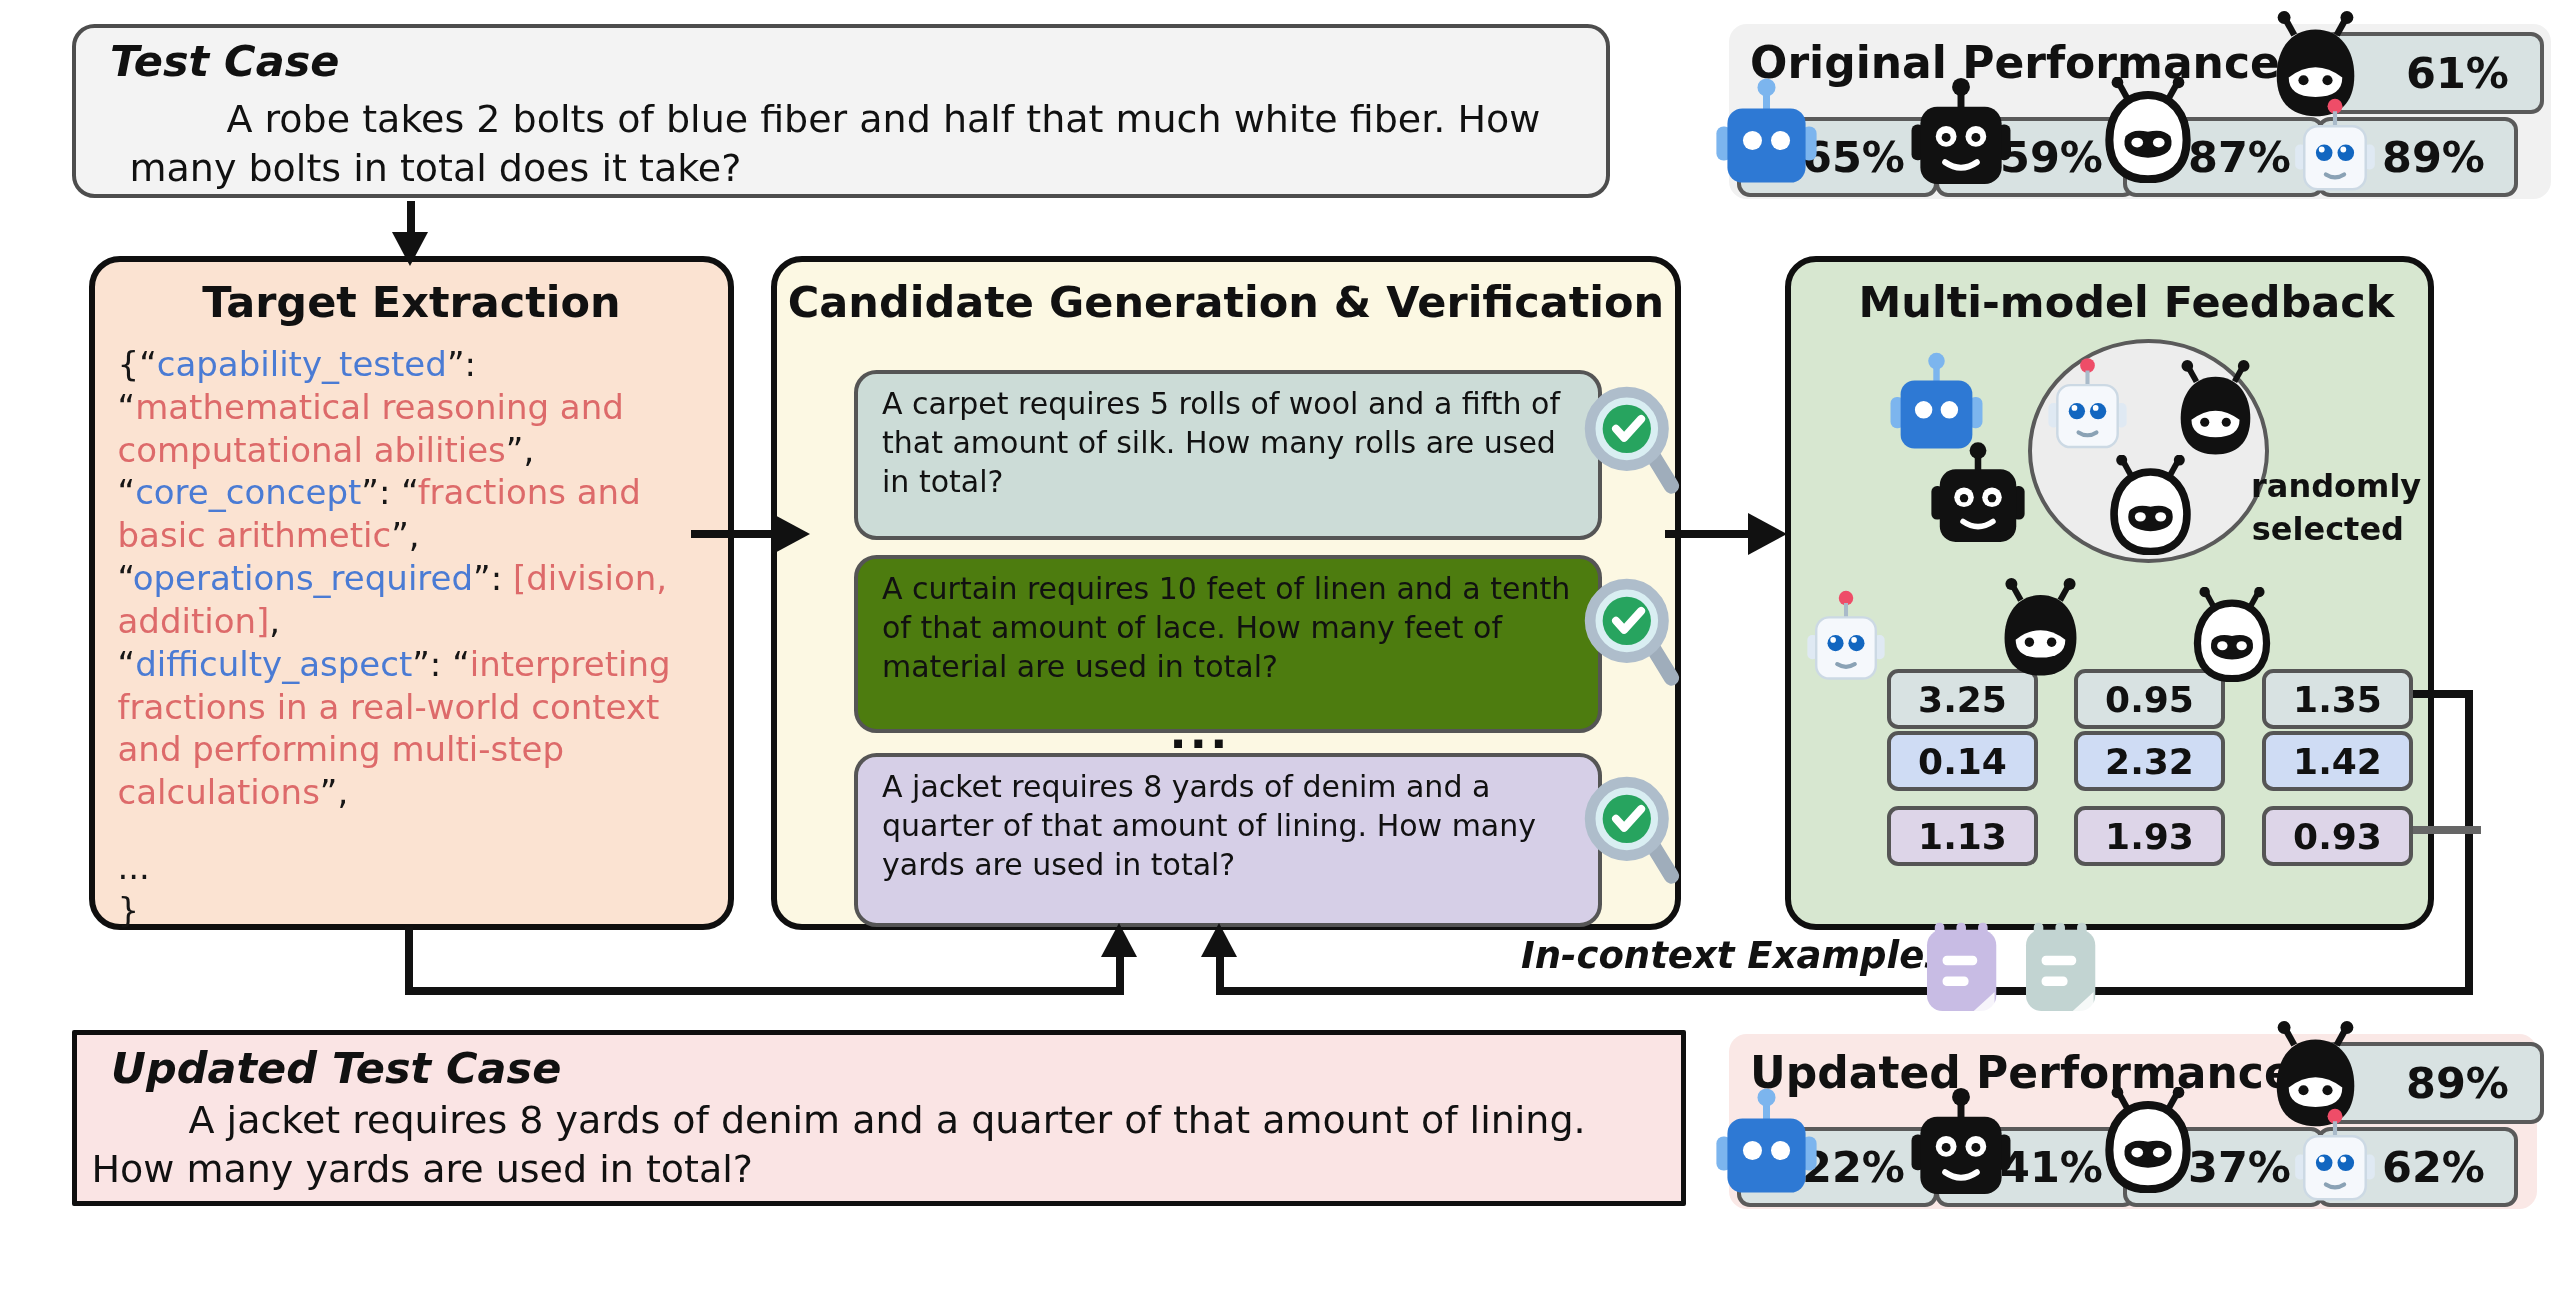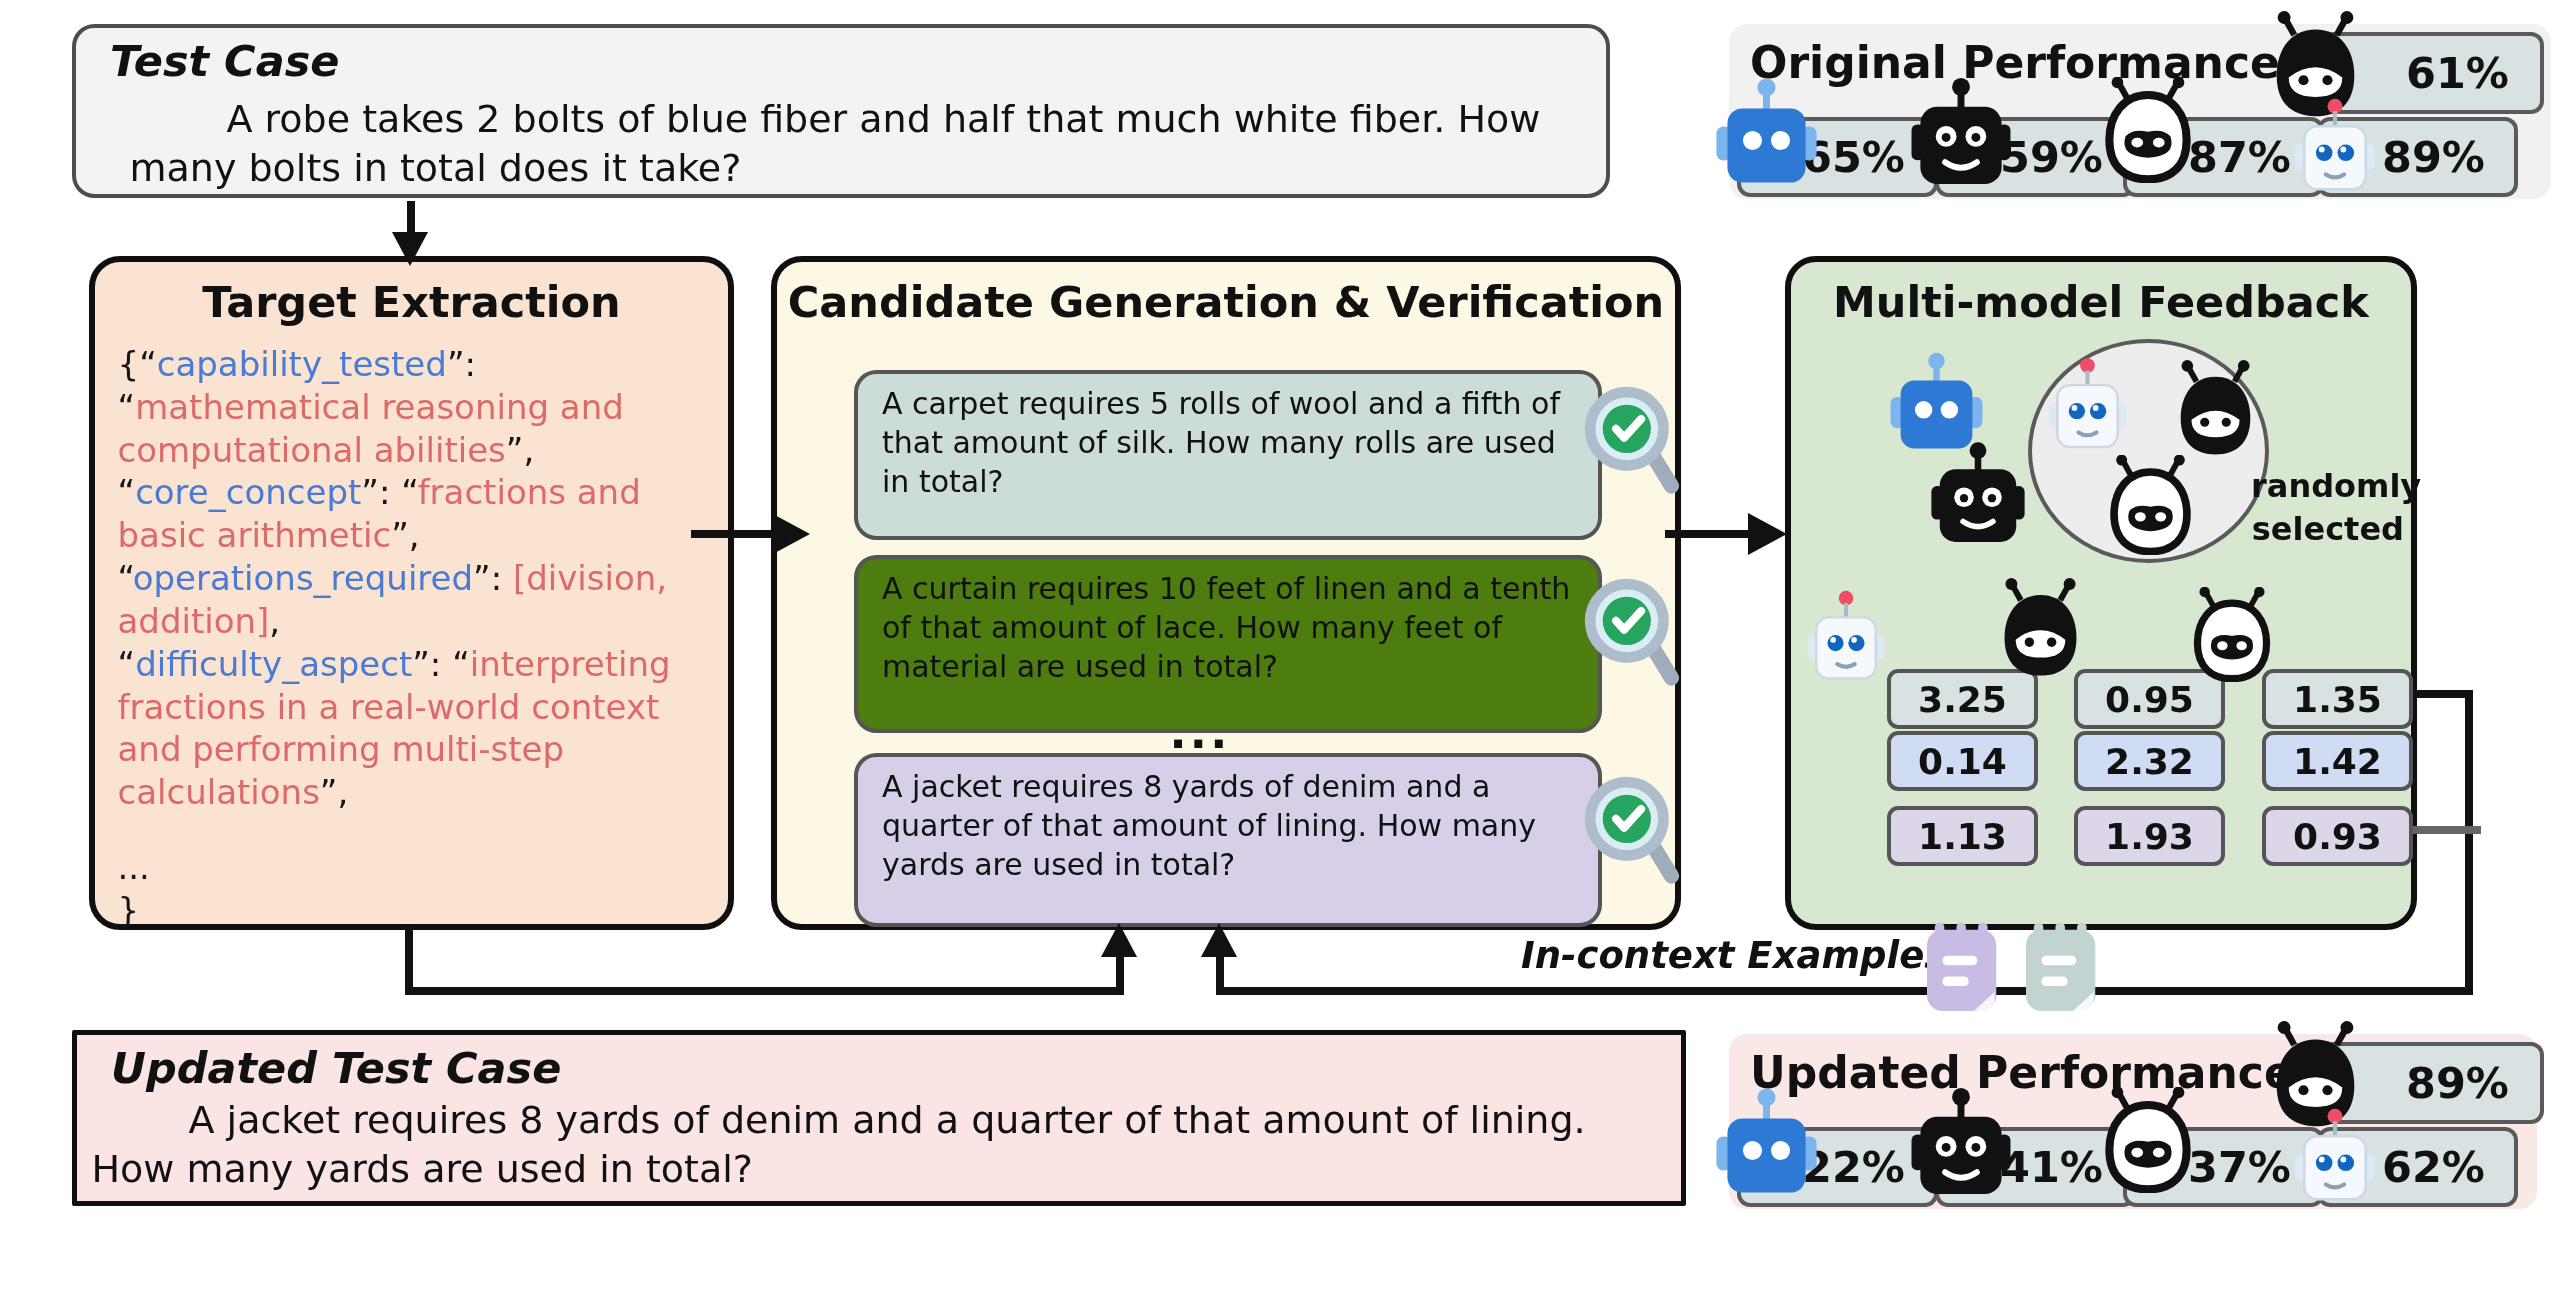--- a/index.html
+++ b/index.html
@@ -3,21 +3,21 @@
 <meta charset="utf-8">
 <style>
   html,body{margin:0;padding:0;background:#fff;}
   .stage{position:relative;width:2576px;height:1298px;background:#fff;
          font-family:"DejaVu Sans",sans-serif;color:#111;overflow:hidden;}
   .abs{position:absolute;}
   
   .panel-gray{background:#f3f3f3;border:4.8px solid #4d4d4d;border-radius:22.5px;}
   .panel-peach{background:#fbe3d2;border:6.4px solid #0f0f0f;border-radius:31px;}
   .panel-cream{background:#fcf8e3;border:6.4px solid #0f0f0f;border-radius:31px;}
-  .panel-green{background:#d7e7d0;border:6.4px solid #0f0f0f;border-radius:31px;}
+  .panel-green{background:#d7e7d0;border:6.4px solid #0f0f0f;border-radius:31px;padding-left:17px;}
   .panel-pink{background:#fae4e4;border:5.6px solid #0f0f0f;border-radius:2px;}
   .perf-panel{border-radius:17.7px;}
   .perf-gray{background:#f1f1f1;}
   .perf-pink{background:#fae8e6;}
   .box-title{font-weight:bold;font-size:43px;}
   .italic{font-style:italic;}
   .body-text{font-size:38px;line-height:1.28;font-weight:500;}
   .indent{text-indent:97px;}
   .centered-title{width:100%;text-align:center;}
   

